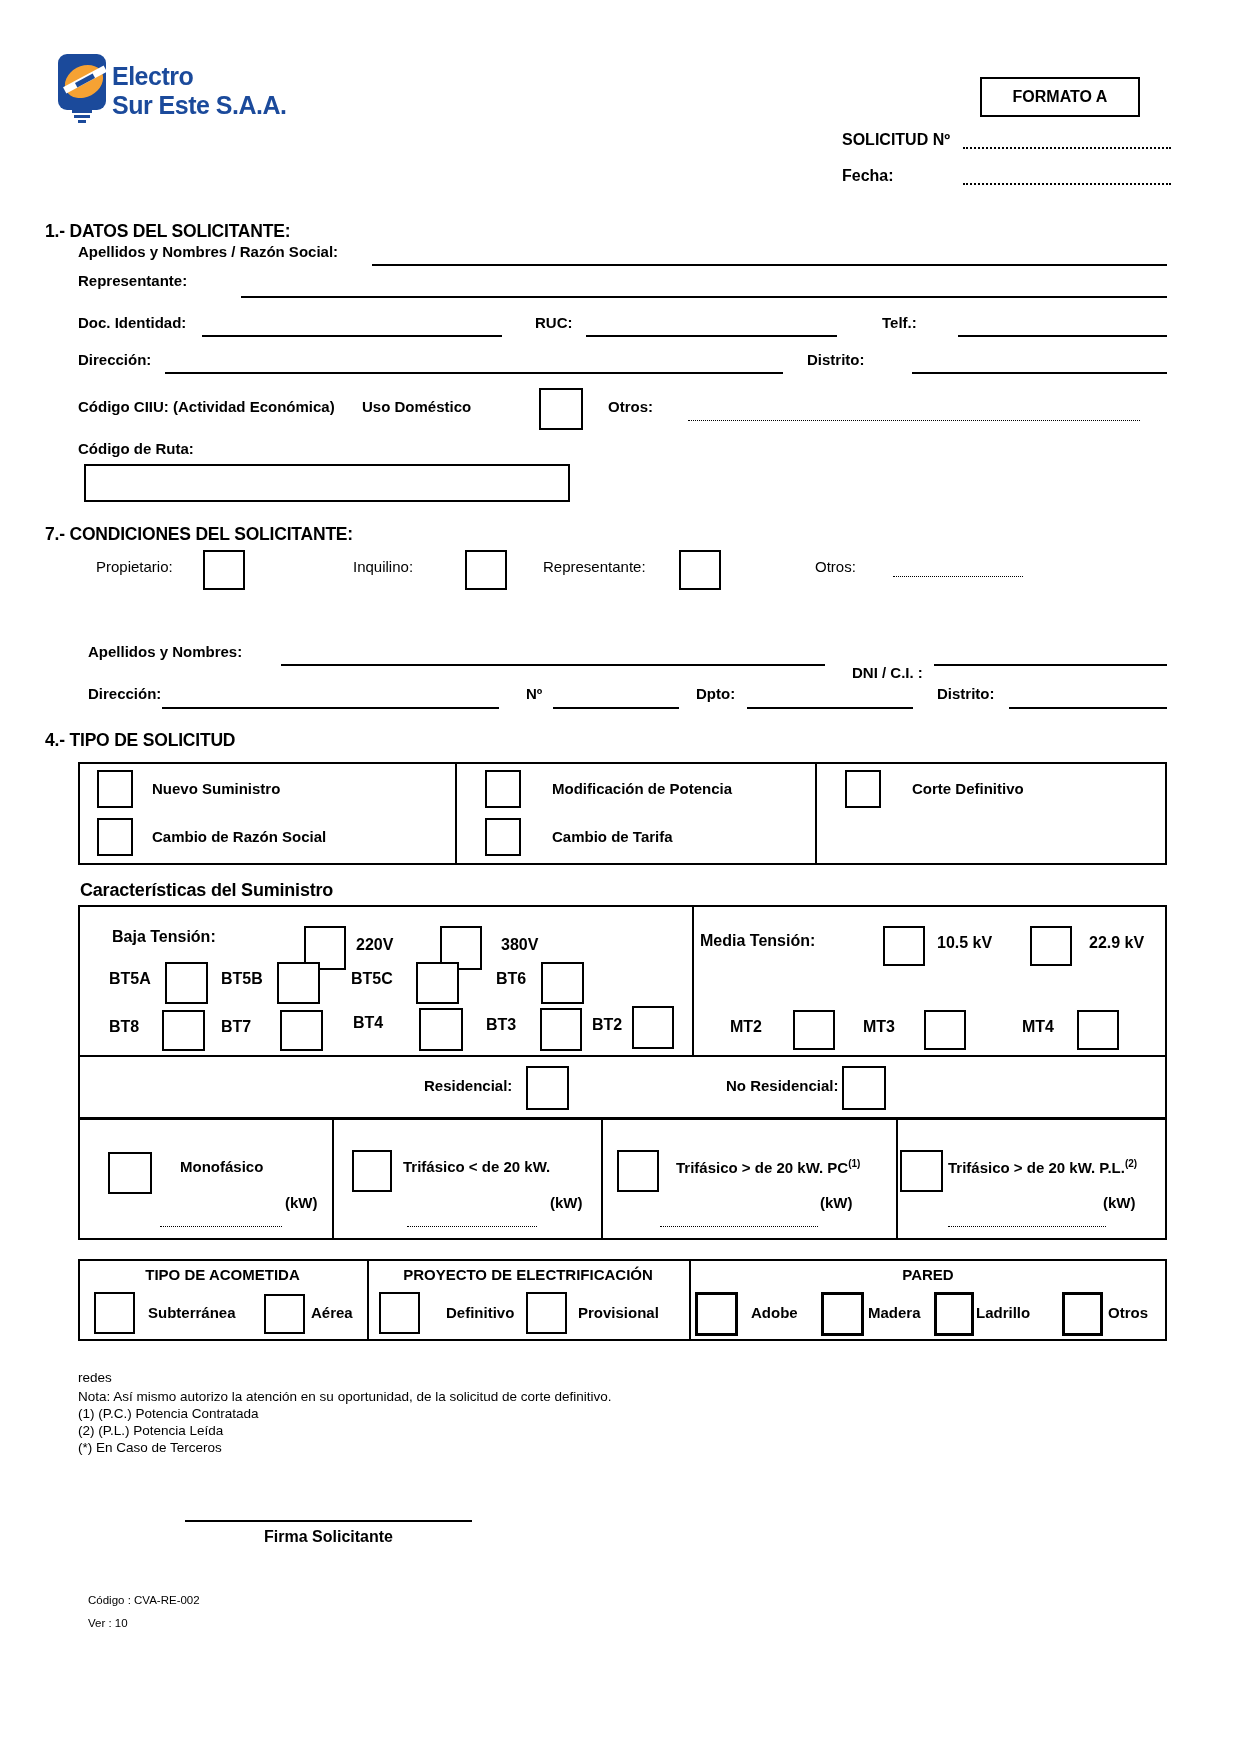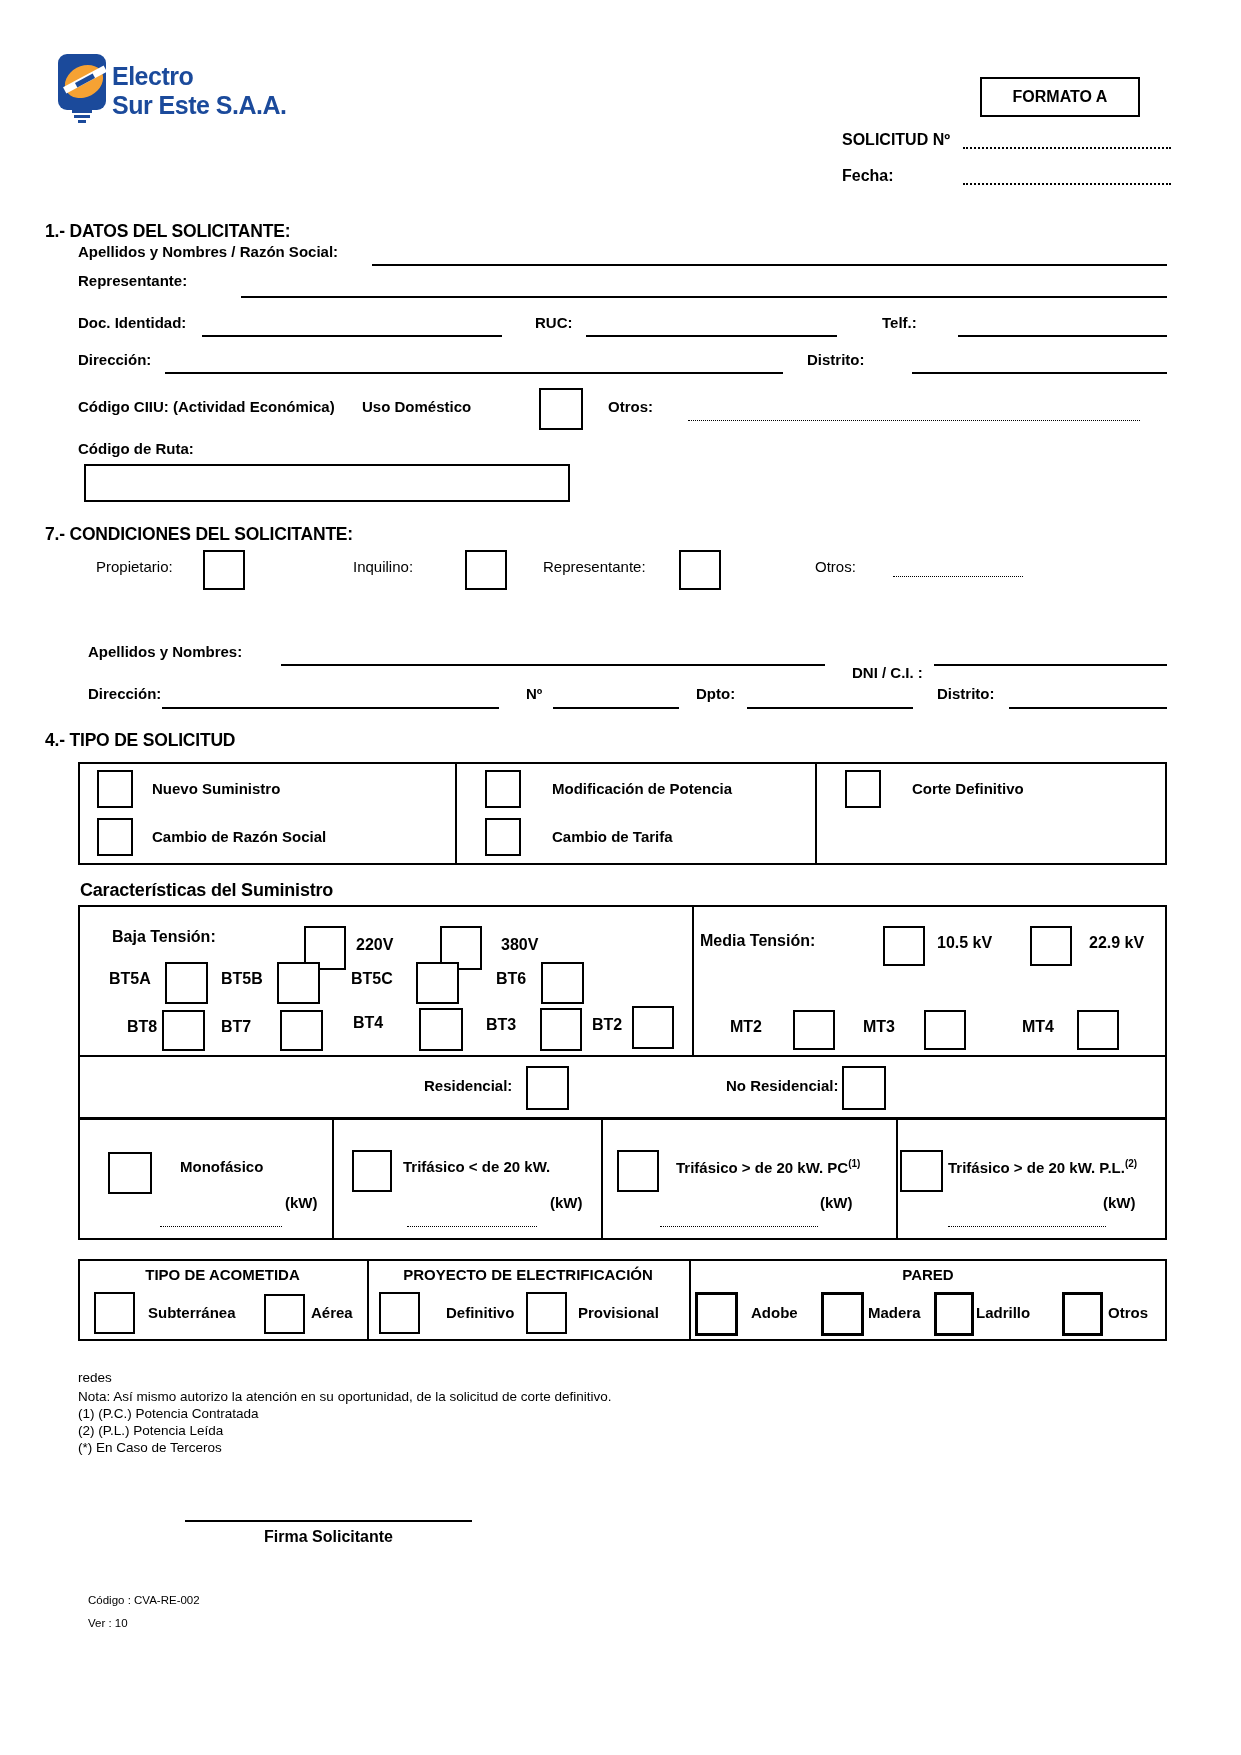--- a/index.html
+++ b/index.html
@@ -137,21 +137,21 @@
 
   <span class="lb" style="left:109px;top:970px;font-size:16px;">BT5A</span>
   <div class="cb" style="left:165px;top:962px;width:43px;height:42px;"></div>
   <span class="lb" style="left:221px;top:970px;font-size:16px;">BT5B</span>
   <div class="cb" style="left:277px;top:962px;width:43px;height:42px;"></div>
   <span class="lb" style="left:351px;top:970px;font-size:16px;">BT5C</span>
   <div class="cb" style="left:416px;top:962px;width:43px;height:42px;"></div>
   <span class="lb" style="left:496px;top:970px;font-size:16px;">BT6</span>
   <div class="cb" style="left:541px;top:962px;width:43px;height:42px;"></div>
 
-  <span class="lb" style="left:109px;top:1018px;font-size:16px;margin-left:18px;">BT8</span>
+  <span class="lb" style="left:109px;top:1018px;font-size:16px;">BT8</span>
   <div class="cb" style="left:162px;top:1010px;width:43px;height:41px;"></div>
   <span class="lb" style="left:221px;top:1018px;font-size:16px;">BT7</span>
   <div class="cb" style="left:280px;top:1010px;width:43px;height:41px;"></div>
   <span class="lb" style="left:353px;top:1014px;font-size:16px;">BT4</span>
   <div class="cb" style="left:419px;top:1008px;width:44px;height:43px;"></div>
   <span class="lb" style="left:486px;top:1016px;font-size:16px;">BT3</span>
   <div class="cb" style="left:540px;top:1008px;width:42px;height:43px;"></div>
   <span class="lb" style="left:592px;top:1016px;font-size:16px;">BT2</span>
   <div class="cb" style="left:632px;top:1006px;width:42px;height:43px;"></div>
 

